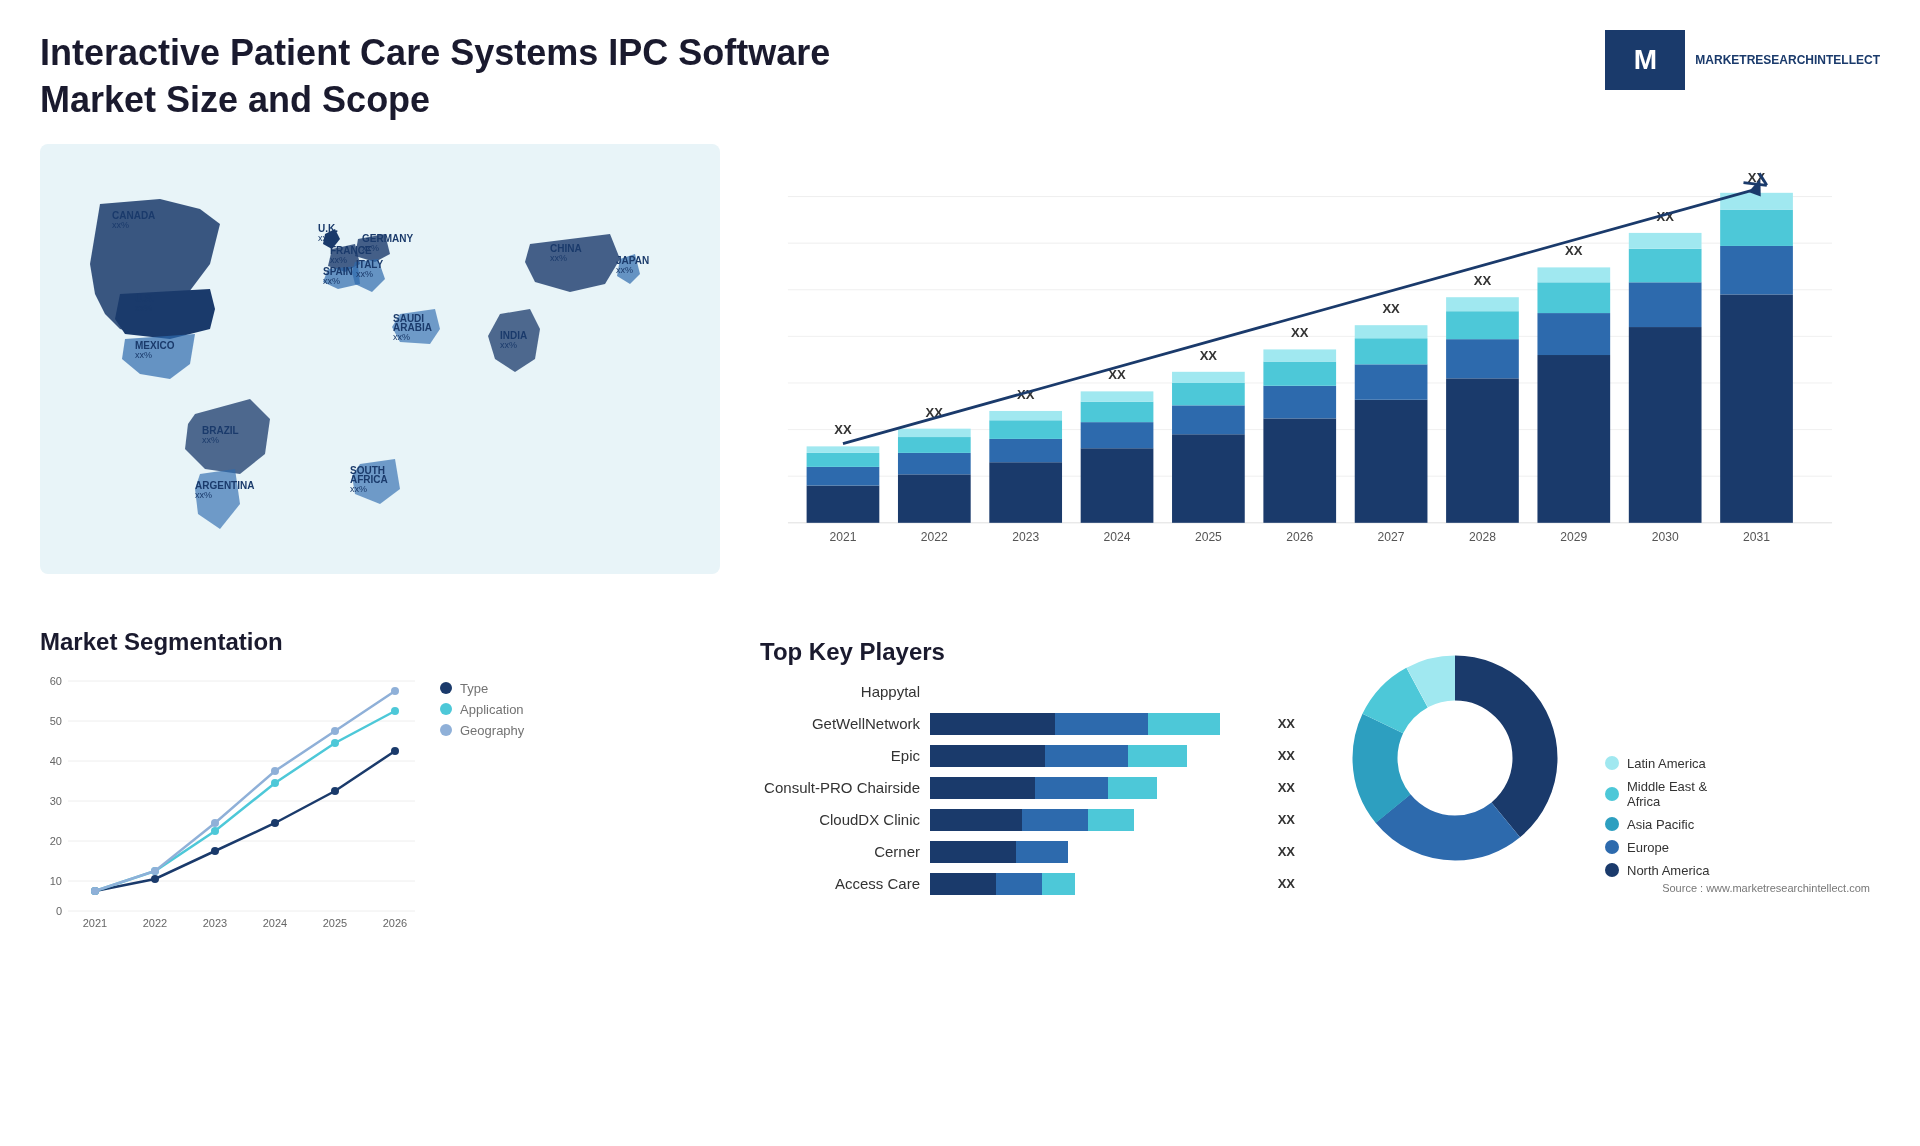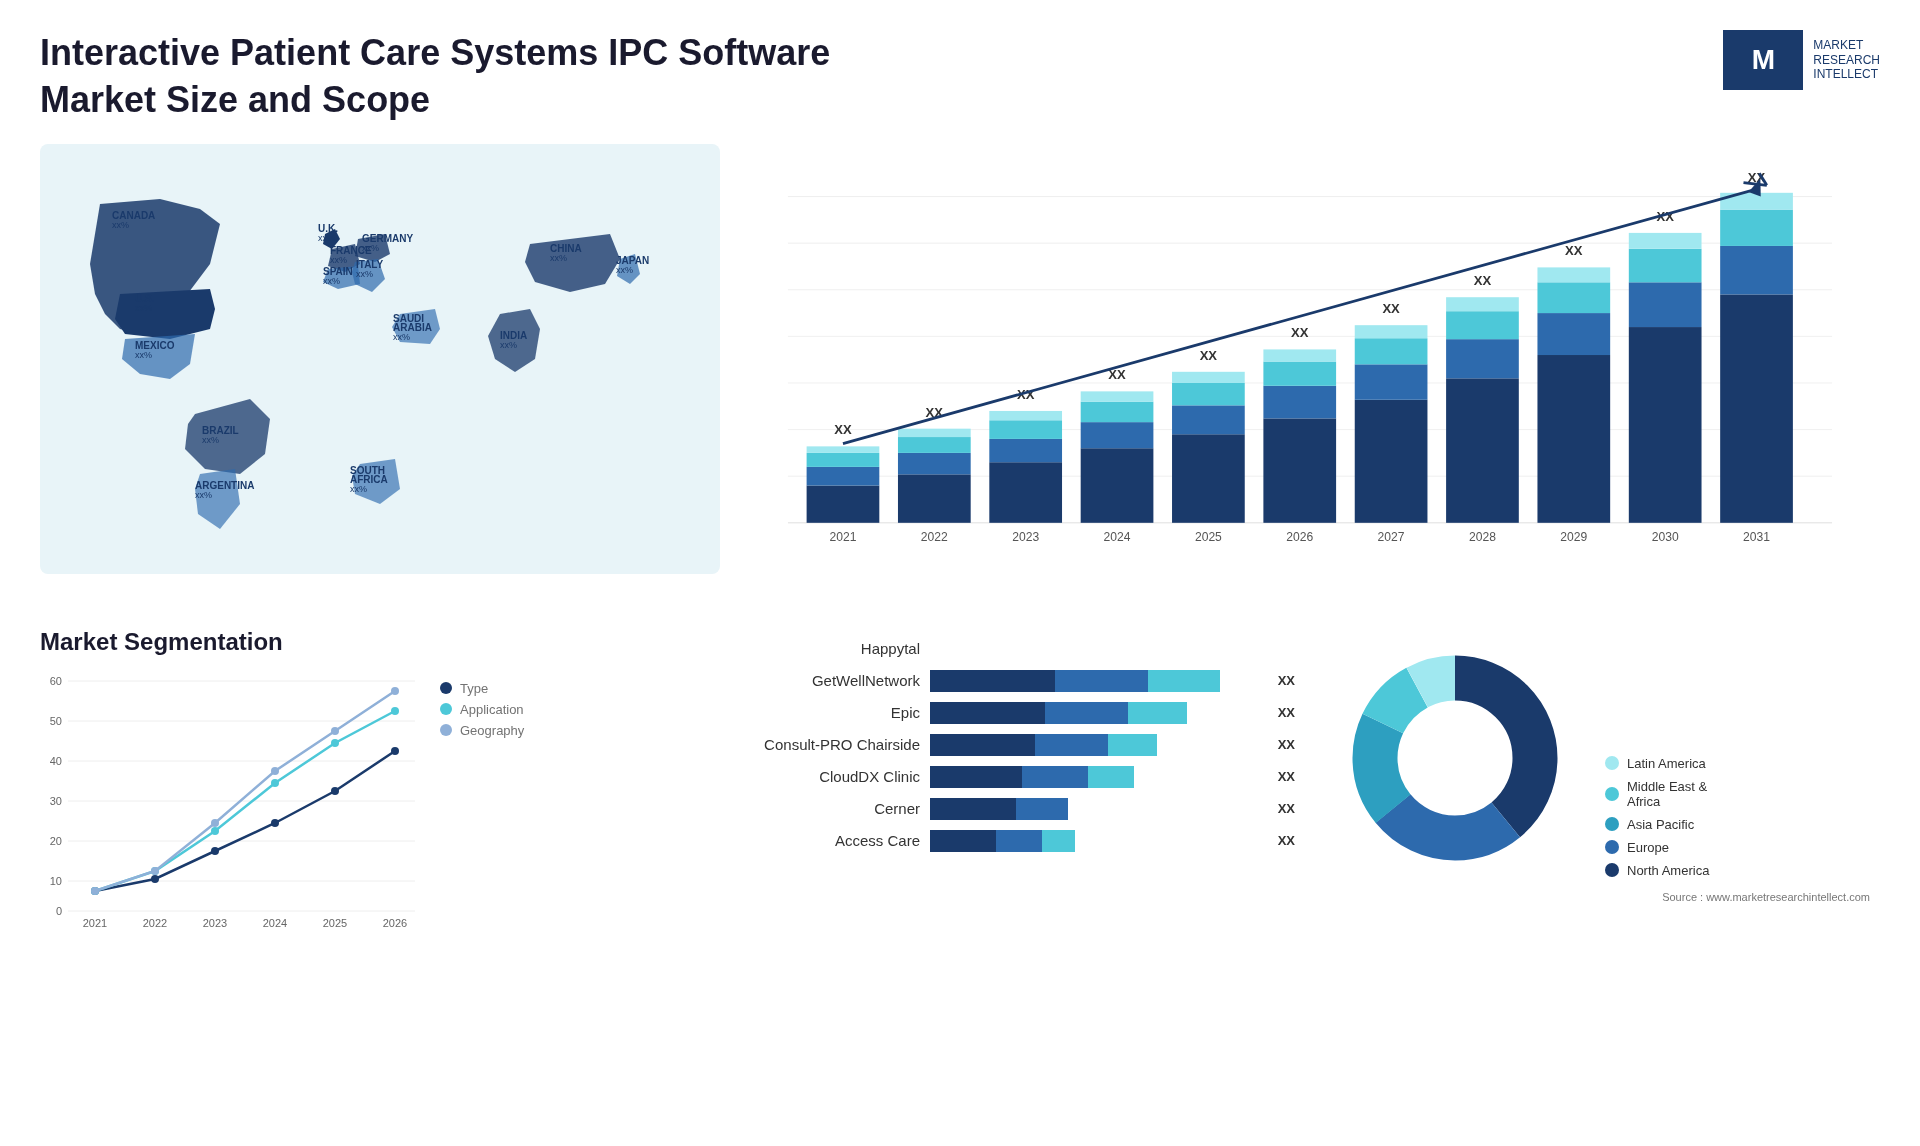--- a/index.html
+++ b/index.html
@@ -53,25 +53,25 @@
     }
 
     .logo-m {
       color: white;
       font-size: 28px;
       font-weight: 900;
     }
 
     .logo-text {
       display: flex;
-      flex-direction: column;
+      flex-direction: row;
       font-size: 12px;
       line-height: 1.2;
       color: #1a3a6b;
-      font-weight: 400;
+      font-weight: 700;
       text-transform: uppercase;
     }
 
     
     .map-section {
       grid-column: 1;
       grid-row: 1;
       position: relative;
       overflow: hidden;
     }
@@ -169,21 +169,21 @@
       width: 14px;
       height: 14px;
       border-radius: 50%;
       flex-shrink: 0;
     }
 
     .source-text {
       font-size: 11px;
       color: #777;
       text-align: right;
-      margin-top: 13px;
+      margin-top: 4px;
     }
 
     
     .map-label {
       font-size: 10px;
       font-weight: 700;
       fill: #1a3a6b;
     }
 
     .map-sublabel {
@@ -497,20 +497,21 @@
             <div class="seg-legend-dot" style="background:#8fb0d8;"></div>
             <span>Geography</span>
           </div>
         </div>
       </div>
     </div>
 
     <div class="bottom-right-inner">
 
       <div class="key-players-section">
+        <h2 class="section-title">Top Key Players</h2>
 
         <div class="player-row">
           <span class="player-name">Happytal</span>
           <div class="player-bar-container"></div>
           <span class="player-value"></span>
         </div>
 
         <div class="player-row">
           <span class="player-name">GetWellNetwork</span>
           <div class="player-bar-container">

